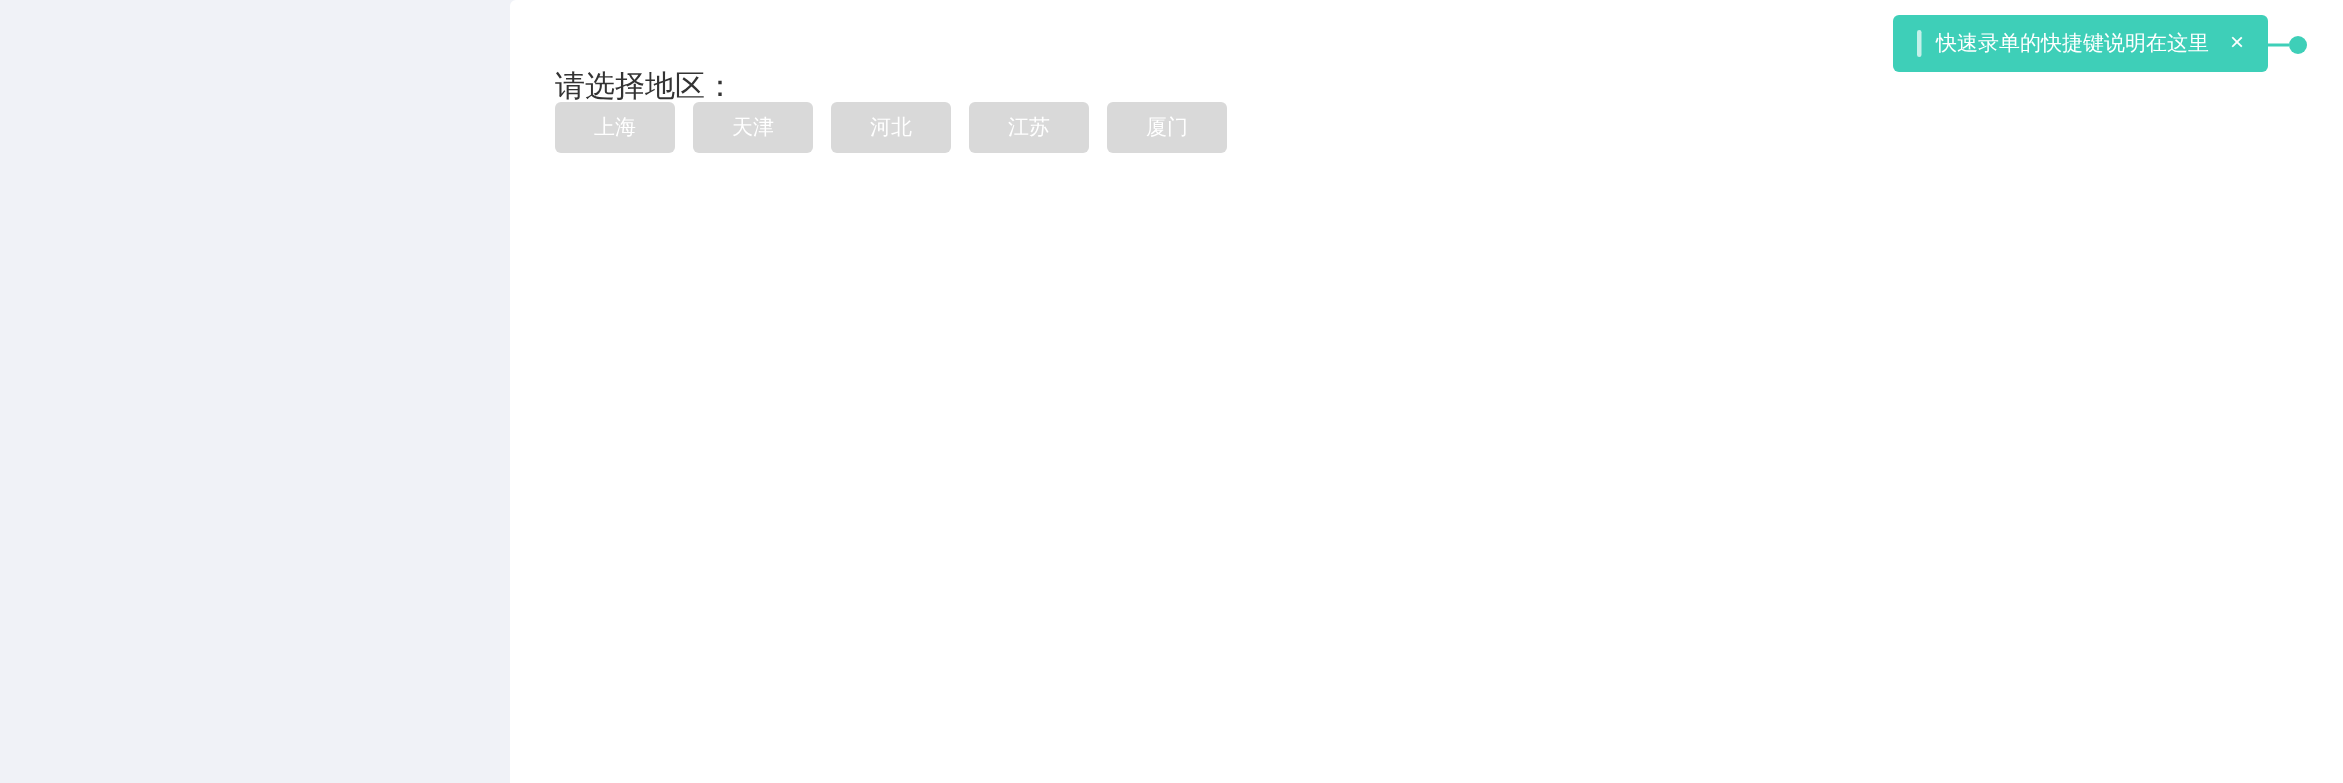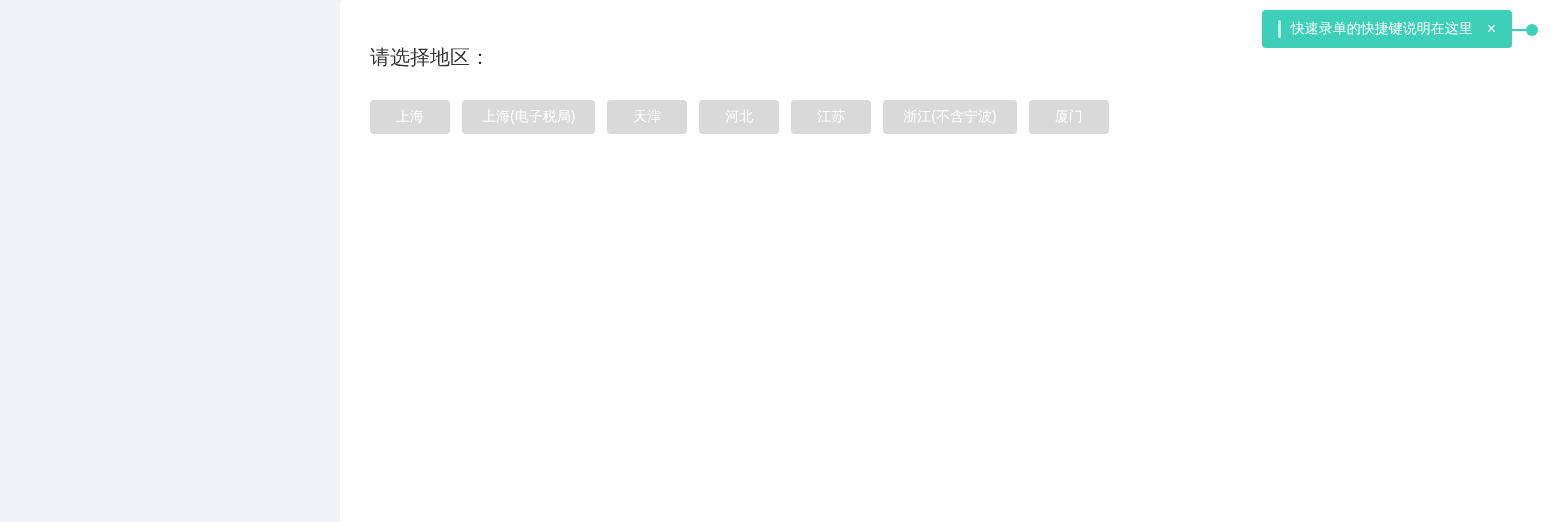--- a/index.html
+++ b/index.html
@@ -65,21 +65,20 @@
       cursor: pointer;
       min-width: 80px;
       text-align: center;
       font-family: 'Microsoft YaHei', Arial, sans-serif;
     }
 
     .region-row {
       display: flex;
       gap: 12px;
       width: 100%;
-      margin-top: 32px;
     }
 
     .tooltip-banner {
       position: absolute;
       top: 10px;
       right: 50px;
       background: #3ecfb8;
       color: #ffffff;
       font-size: 14px;
       padding: 10px 16px;
@@ -133,25 +132,23 @@
 
 <div class="sidebar"></div>
 
 <div class="main-content">
 
   <div class="region-label">请选择地区：</div>
 
   <div class="region-buttons">
     <div class="region-row">
       <button class="region-btn">上海</button>
-      <button class="region-btn">上海(电子税局)</button>
       <button class="region-btn">天津</button>
       <button class="region-btn">河北</button>
       <button class="region-btn">江苏</button>
-      <button class="region-btn">浙江(不含宁波)</button>
       <button class="region-btn">厦门</button>
     </div>
   </div>
 
   <div class="tooltip-banner">
     <span class="border-left"></span>
     <span>快速录单的快捷键说明在这里</span>
     <button class="close-btn">×</button>
   </div>
 

